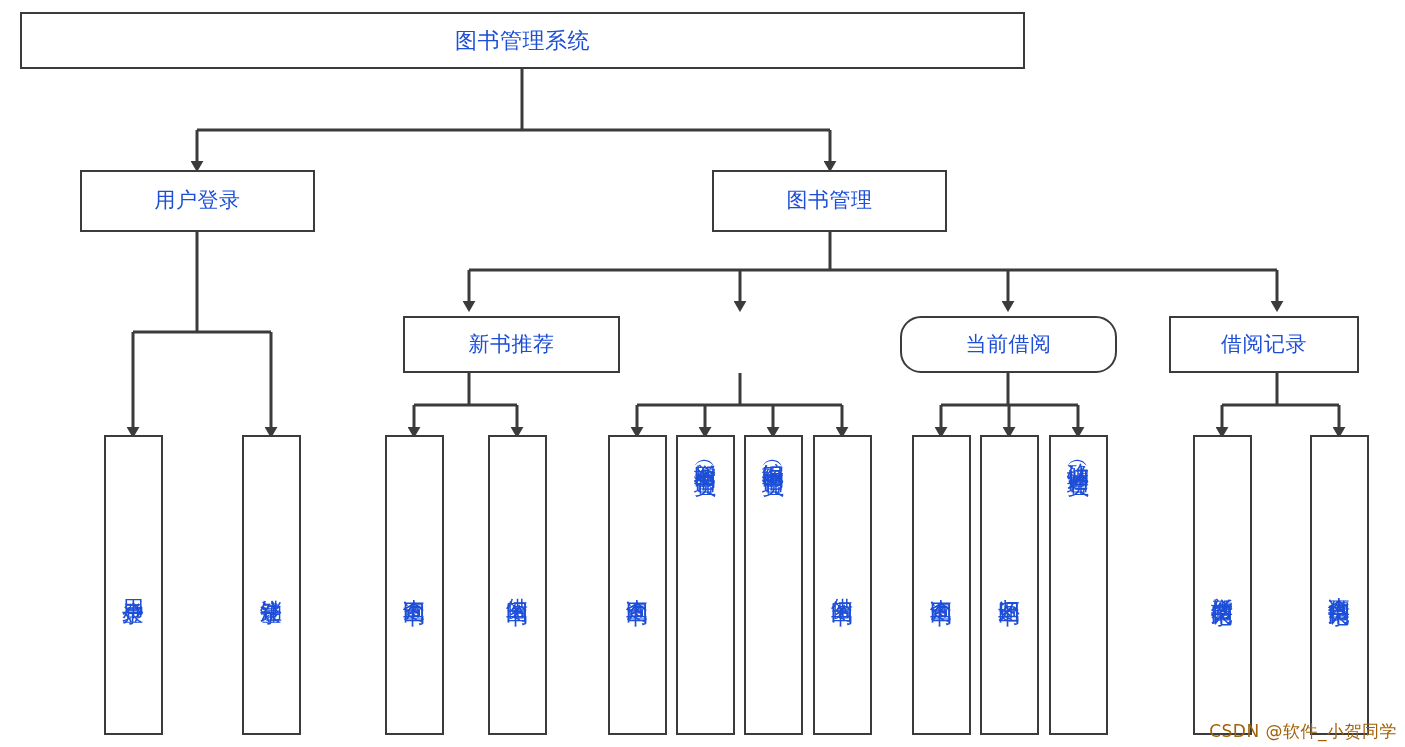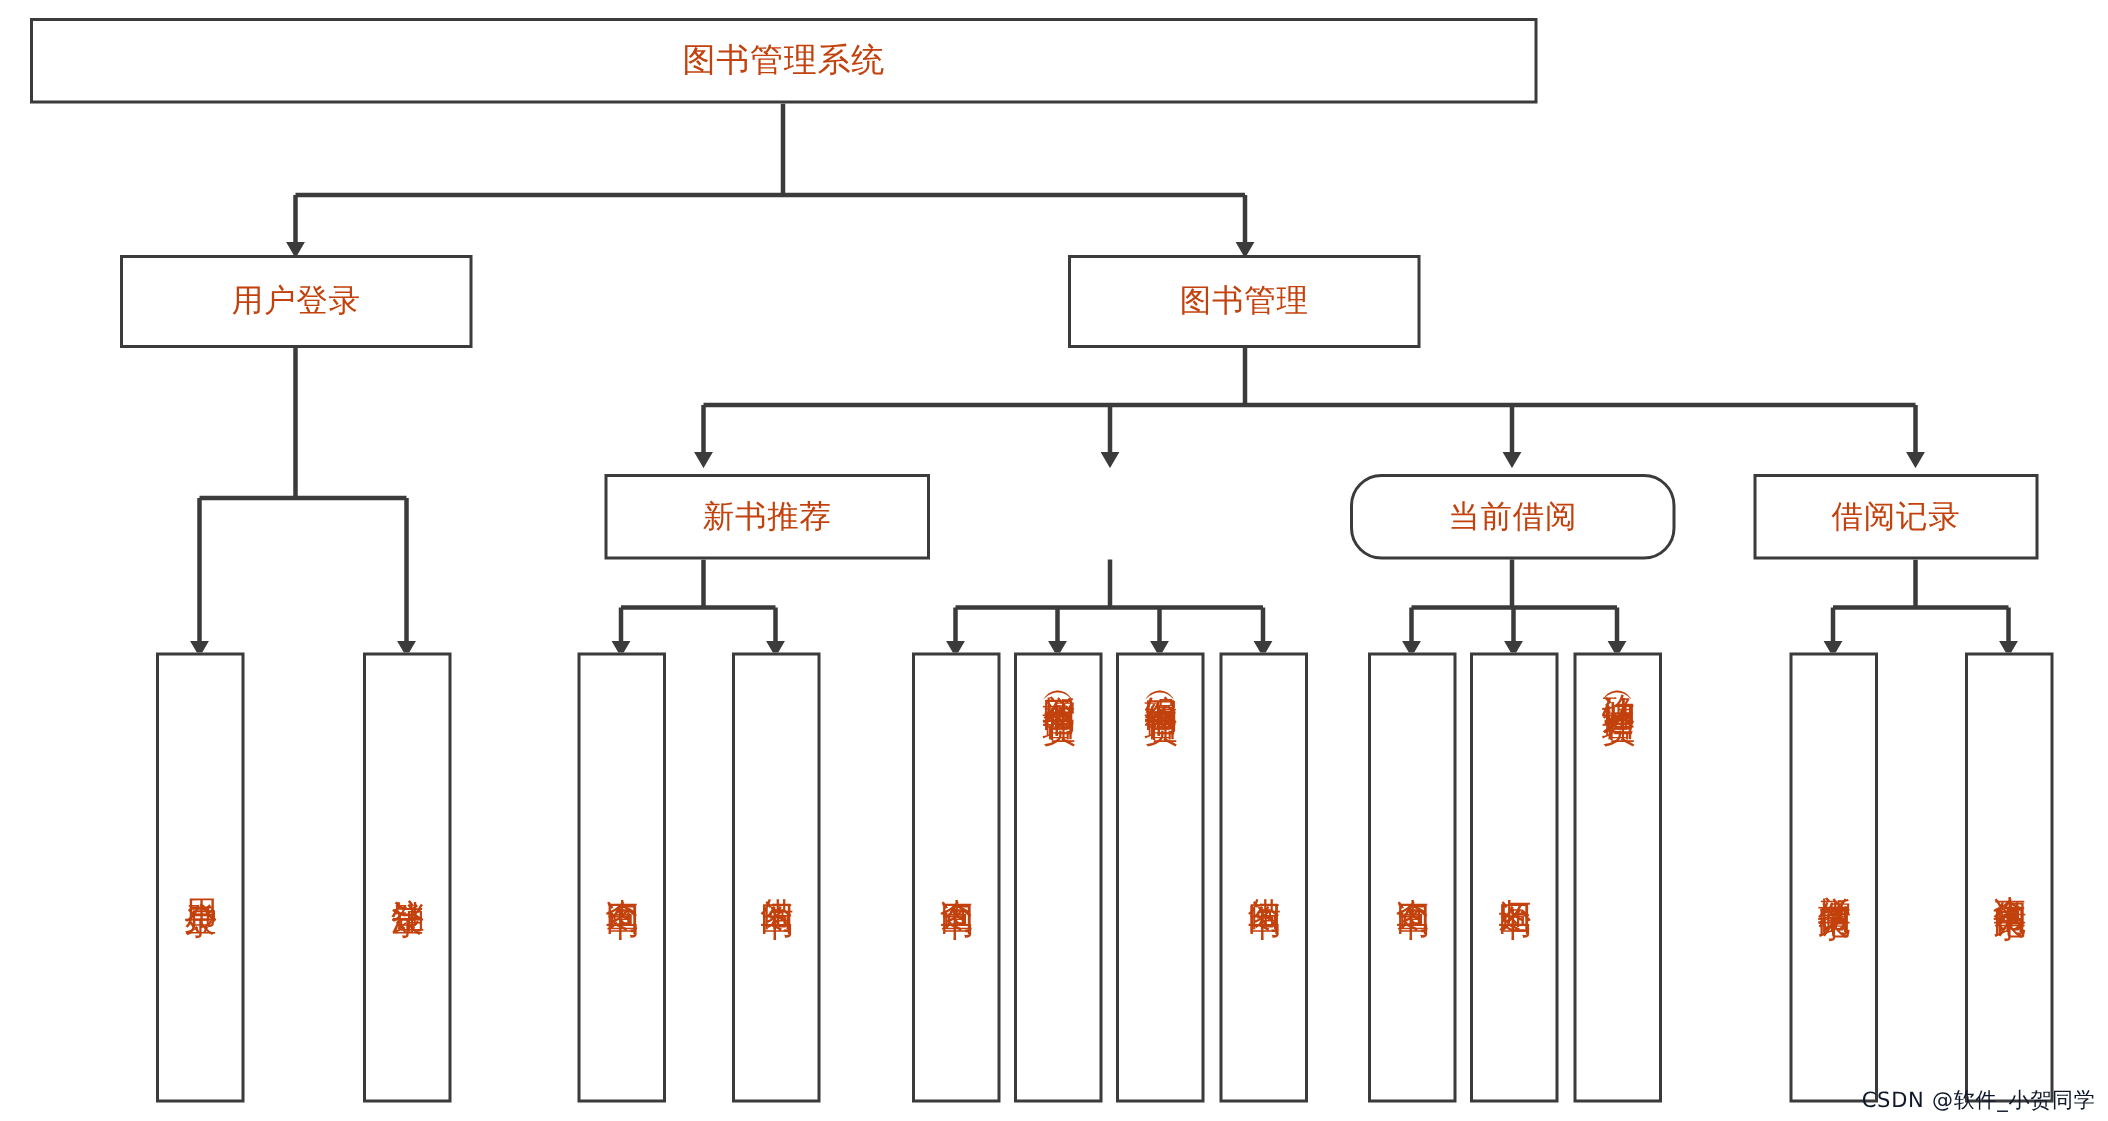--- a/index.html
+++ b/index.html
@@ -27,21 +27,21 @@
     pointer-events: none;
   }
   .node {
     position: absolute;
     box-sizing: border-box;
     border: 2px solid #3b3b3b;
     background: #ffffff;
     display: flex;
     align-items: center;
     justify-content: center;
-    color: #c2410c;
+    color: #1d4ed8;
   }
   .node-label {
     display: block;
     line-height: 1.14;
     letter-spacing: 0.5px;
   }
   
   .node.horiz .node-label {
     font-size: 21px;
     white-space: nowrap;
@@ -65,22 +65,22 @@
   }
   
   .node.vert.mid {
     align-items: center;
     padding-top: 0;
   }
   #watermark {
     position: absolute;
     right: 8px;
     bottom: 4px;
-    font-size: 14px;
-    color: #0f172a;
+    font-size: 17px;
+    color: #a16207;
     letter-spacing: 0.5px;
     white-space: nowrap;
   }
 </style>
 </head>
 <body>
 
 <div id="diagram-root">
 
   <svg id="edge-layer" viewBox="0 0 1405 747" width="1405" height="747" xmlns="http://www.w3.org/2000/svg">

